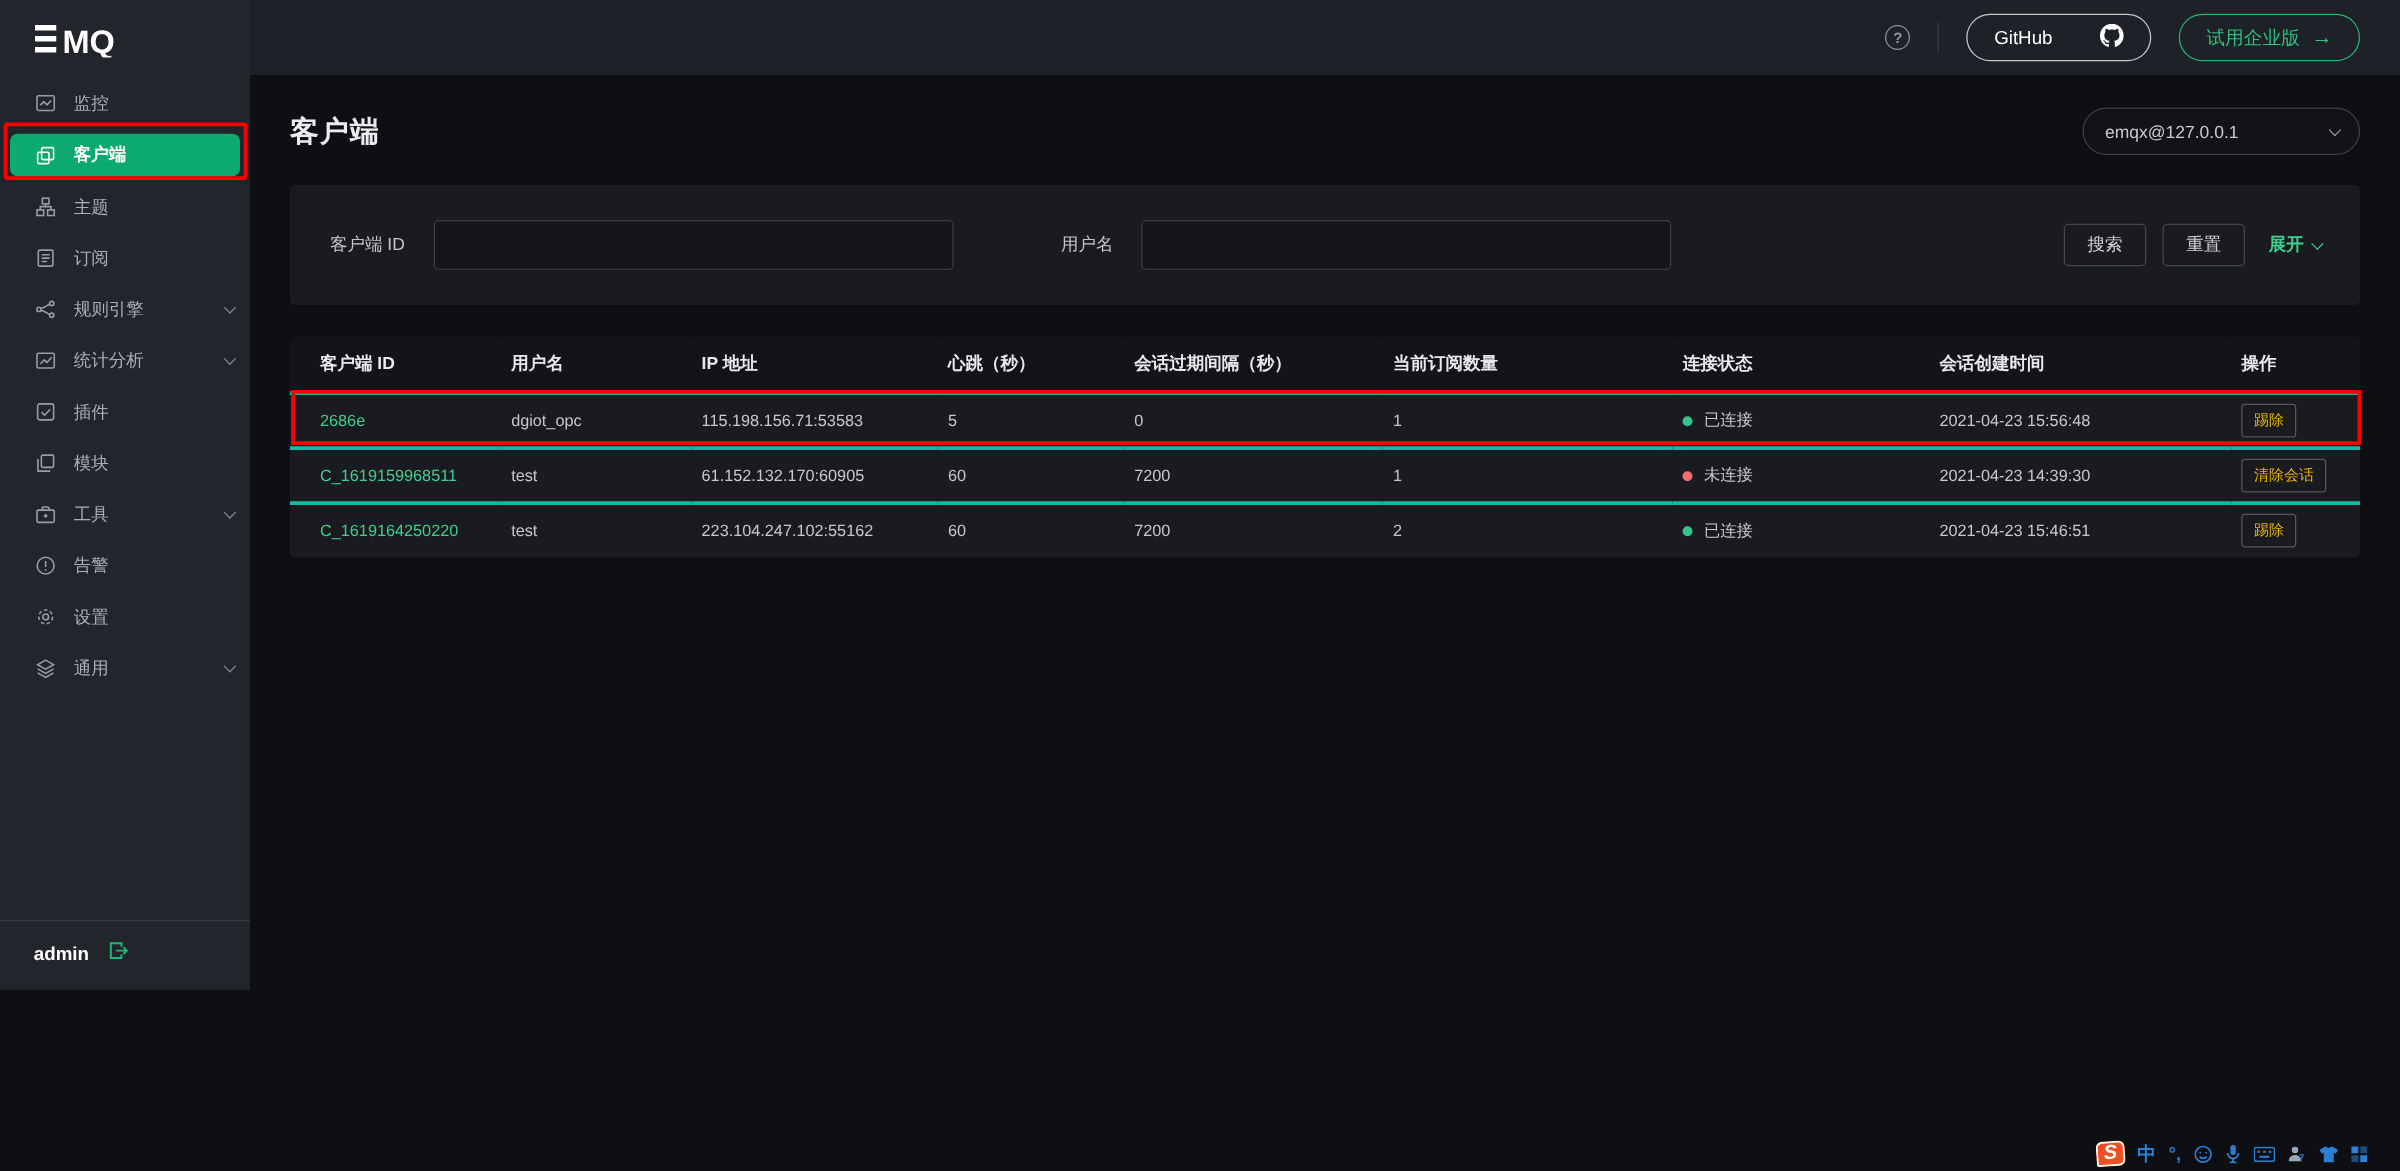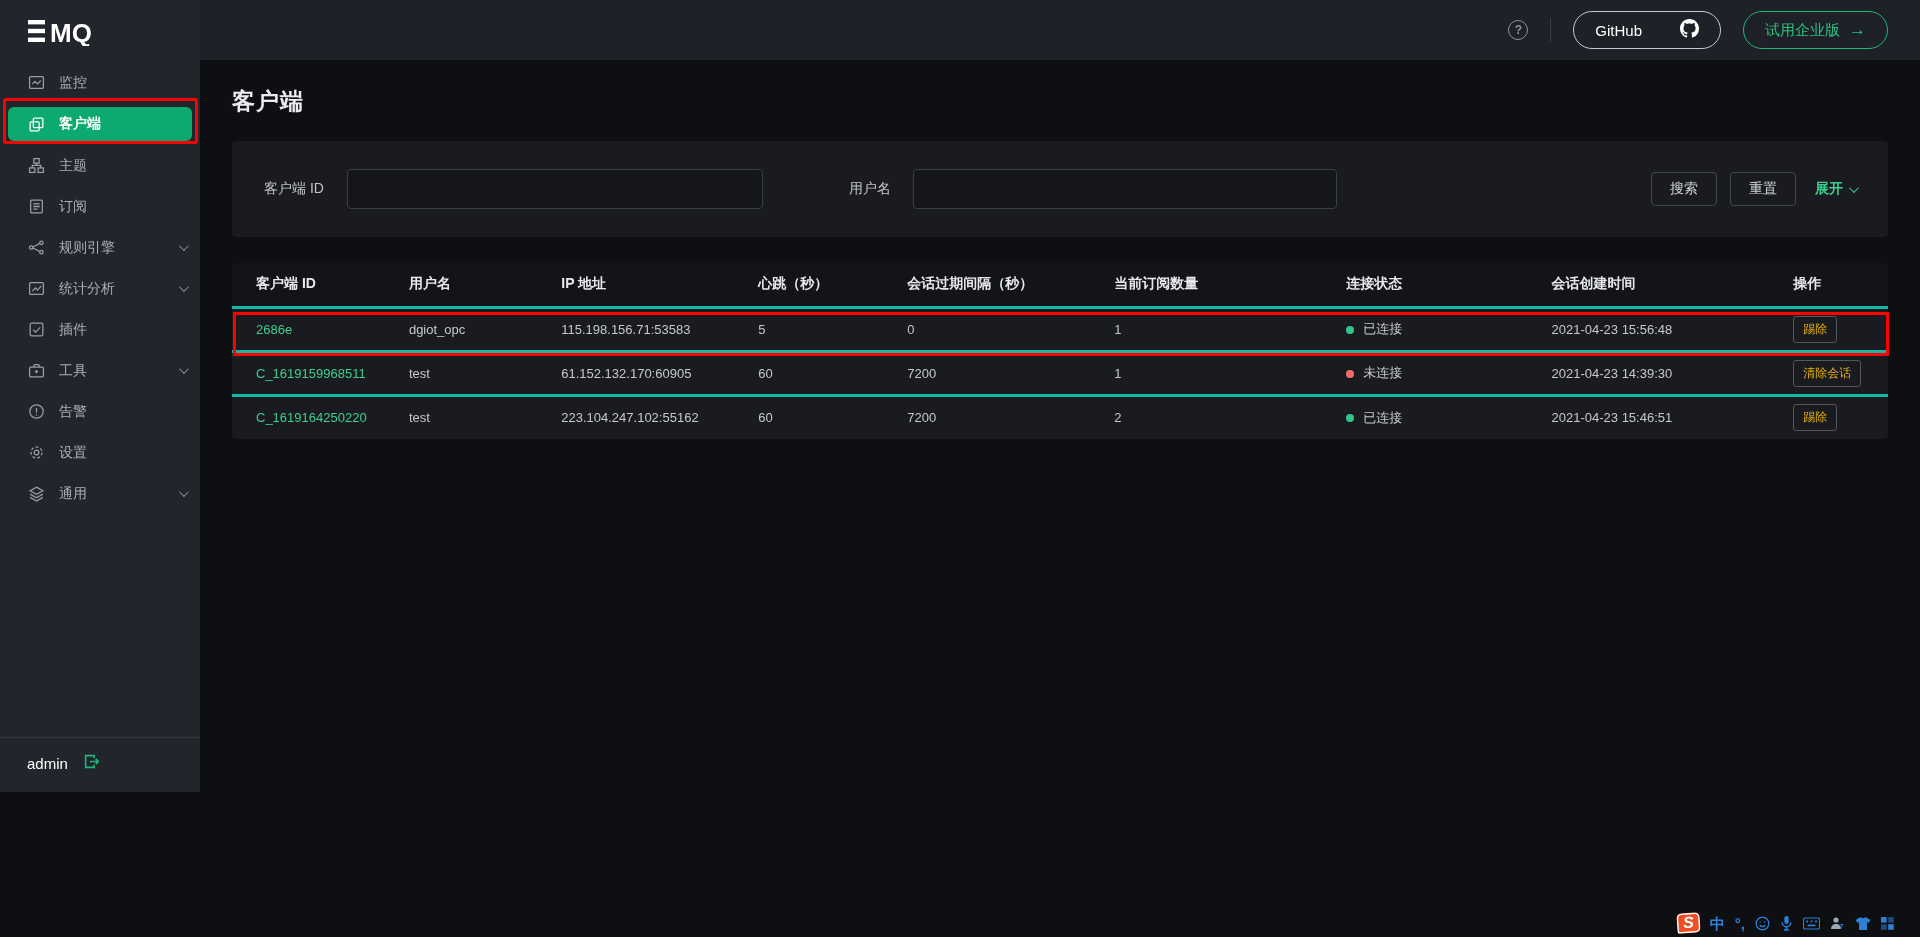--- a/index.html
+++ b/index.html
@@ -28,21 +28,21 @@
   .nav-item.active .nicon svg { stroke:#ffffff; }
   .chev {
     margin-left:auto; width:7px; height:7px;
     border-right:1.4px solid #8b8e95; border-bottom:1.4px solid #8b8e95;
     transform:rotate(45deg) translateY(-2px);
   }
   .sidebar-footer {
     margin-top:auto; border-top:1px solid #35373e;
     padding:15px 0 18px 27px; display:flex; align-items:center; gap:15px;
   }
-  .sidebar-footer .uname { color:#ffffff; font-weight:normal; font-size:15px; }
+  .sidebar-footer .uname { color:#ffffff; font-weight:bold; font-size:15px; }
   
   .topbar {
     position:absolute; left:200px; top:0; right:0; height:60px;
     background:#1e2127; display:flex; align-items:center;
     justify-content:flex-end; gap:22px; padding-right:32px; z-index:2;
   }
   .help-circ {
     width:20px; height:20px; border:1.5px solid #8f929a; border-radius:50%;
     color:#8f929a; font-size:12px; font-weight:bold;
     display:flex; align-items:center; justify-content:center; cursor:pointer;
@@ -207,20 +207,29 @@
       <span class="chev"></span>
     </div>
     <div class="nav-item">
       <span class="nicon">
         <svg viewBox="0 0 16 16">
             <rect x="2" y="2" width="12" height="12" rx="1.5"></rect>
             <path d="M5 8.2l2.2 2.3L11.5 6"></path>
           </svg>
       </span>
       <span>插件</span>
+    </div>
+    <div class="nav-item">
+      <span class="nicon">
+        <svg viewBox="0 0 16 16">
+            <rect x="4.8" y="2" width="9.2" height="9.2" rx="1"></rect>
+            <path d="M11.5 14H2.2V4.8"></path>
+          </svg>
+      </span>
+      <span>模块</span>
     </div>
     <div class="nav-item">
       <span class="nicon">
         <svg viewBox="0 0 16 16">
             <rect x="1.5" y="4.8" width="13" height="9.2" rx="1"></rect>
             <path d="M5.5 4.8V3.4a1 1 0 0 1 1-1h3a1 1 0 0 1 1 1v1.4M8 7.5v3M6.5 9h3"></path>
           </svg>
       </span>
       <span>工具</span>
       <span class="chev"></span>
@@ -280,20 +289,24 @@
   </button>
   <button class="pill trial-btn">
     <span>试用企业版</span>
     <span class="arrow">→</span>
   </button>
 </header>
 
 <main class="main">
   <div class="page-head">
     <h1 class="page-title">客户端</h1>
+    <div class="node-select">
+      <span>emqx@127.0.0.1</span>
+      <span class="chev"></span>
+    </div>
   </div>
 
   <section class="filter-card">
     <label class="f-label">客户端 ID</label>
     <input class="f-input cid" type="text" value="" style="">
     <label class="f-label gap2">用户名</label>
     <input class="f-input usr" type="text" value="" style="">
     <div class="filter-actions">
       <button class="btn">搜索</button>
       <button class="btn">重置</button>

